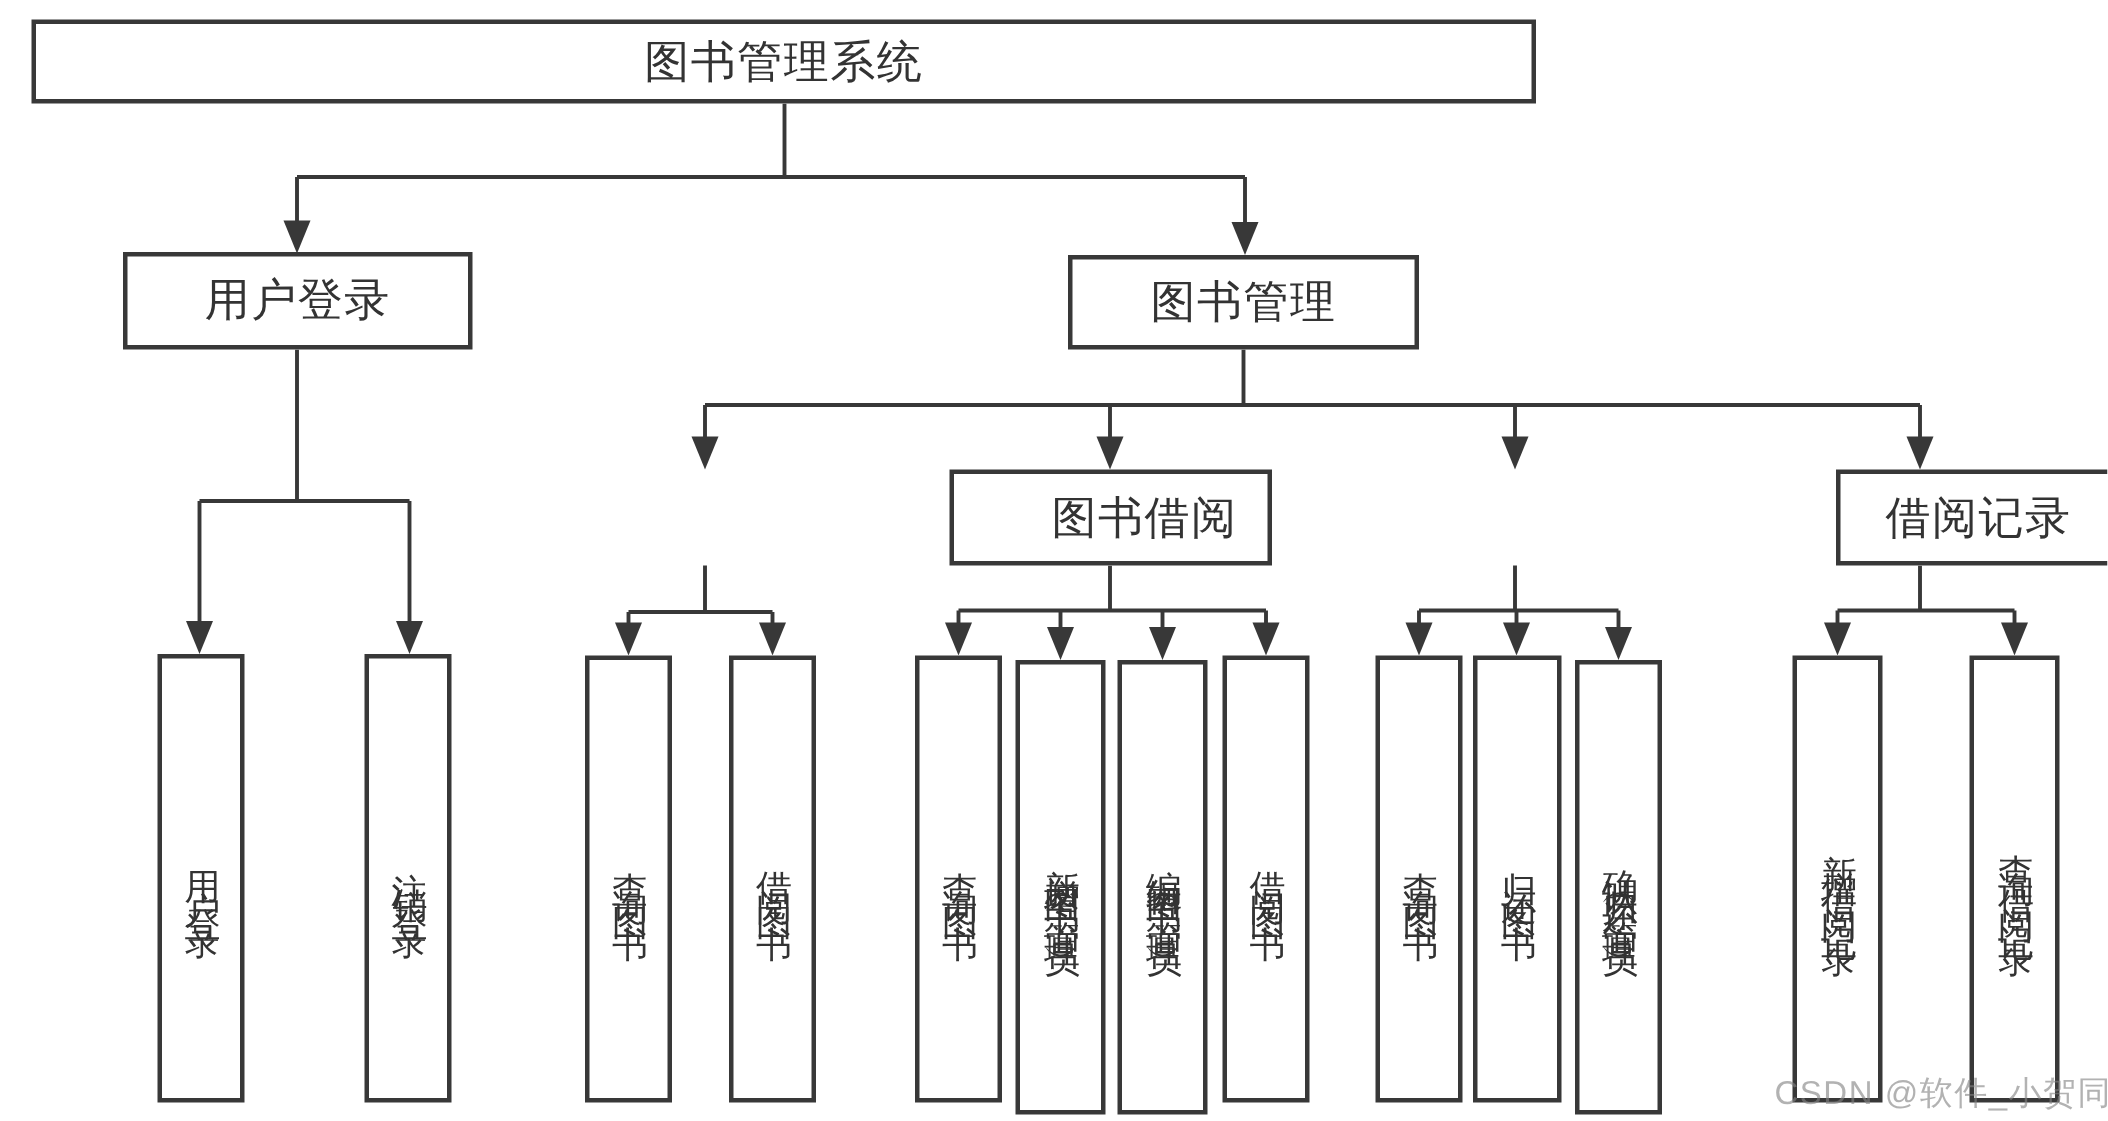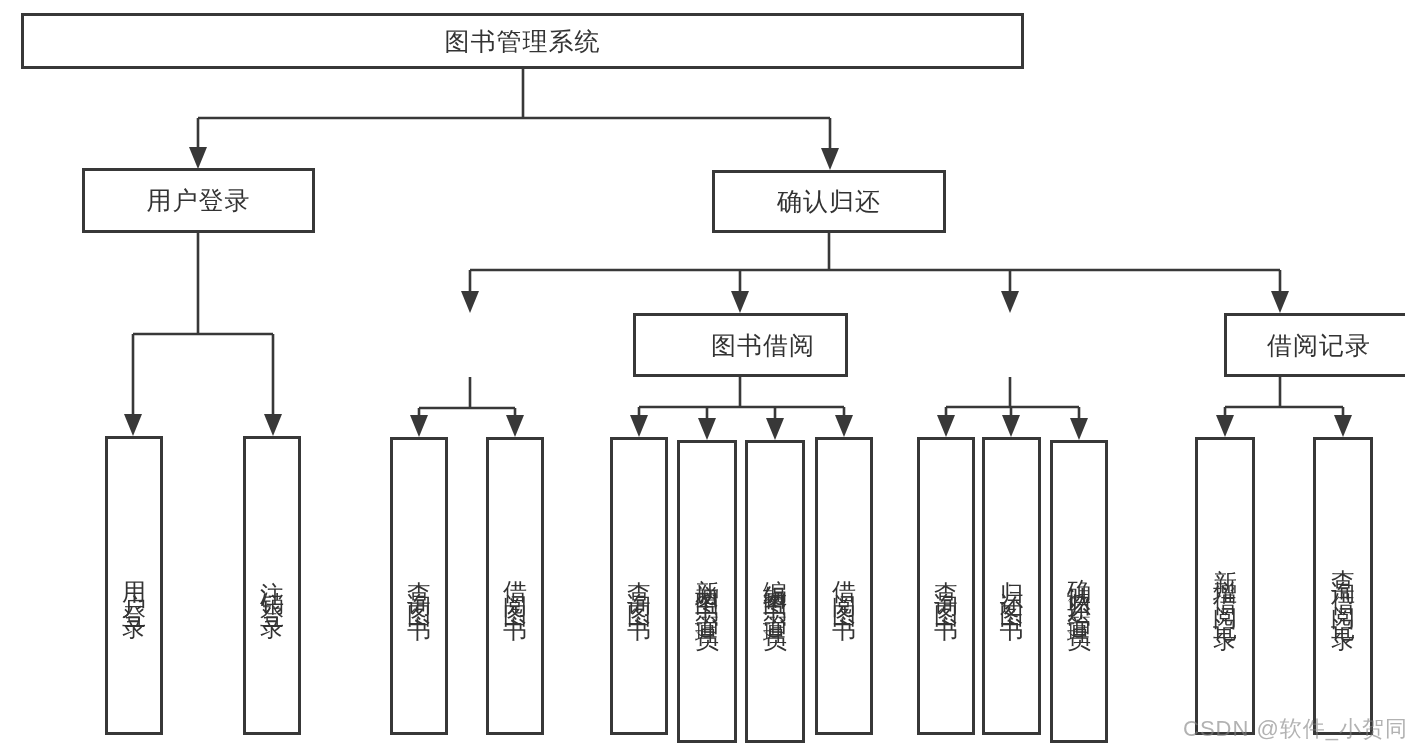--- a/index.html
+++ b/index.html
@@ -28,21 +28,21 @@
     background: #ffffff;
     border: 3px solid #383838;
     color: #333333;
     display: flex;
     align-items: center;
     justify-content: center;
     text-align: center;
     white-space: nowrap;
   }
   .h-box {
-    font-size: 25px;
+    font-size: 30px;
     letter-spacing: 1px;
   }
   .v-box {
     writing-mode: vertical-rl;
     text-orientation: mixed;
     font-size: 24px;
     letter-spacing: 12px;
     line-height: 1;
   }
   .v-box.dense {
@@ -132,21 +132,21 @@
       <line x1="1225" y1="407" x2="1225" y2="419"></line>
       <line x1="1343" y1="407" x2="1343" y2="419"></line>
       <polygon points="1216,415 1234,415 1225,437"></polygon>
       <polygon points="1334,415 1352,415 1343,437"></polygon>
     </g>
   </svg>
 
   <div class="box h-box" style="left:21px; top:13px; width:1003px; height:56px;">图书管理系统</div>
 
   <div class="box h-box" style="left:82px; top:168px; width:233px; height:65px;">用户登录</div>
-  <div class="box h-box" style="left:712px; top:170px; width:234px; height:63px;">确认归还</div>
+  <div class="box h-box" style="left:712px; top:170px; width:234px; height:63px;">图书管理</div>
 
   <div class="box h-box" style="left:633px; top:313px; width:215px; height:64px;padding-left:45px;">图书借阅</div>
   <div class="box h-box" style="left:1224px; top:313px; width:190px; height:64px;">借阅记录</div>
 
   <div class="box v-box" style="left:105px; top:436px; width:58px; height:299px;">用户登录</div>
   <div class="box v-box" style="left:243px; top:436px; width:58px; height:299px;">注销登录</div>
 
   <div class="box v-box" style="left:390px; top:437px; width:58px; height:298px;">查询图书</div>
   <div class="box v-box" style="left:486px; top:437px; width:58px; height:298px;">借阅图书</div>
 

